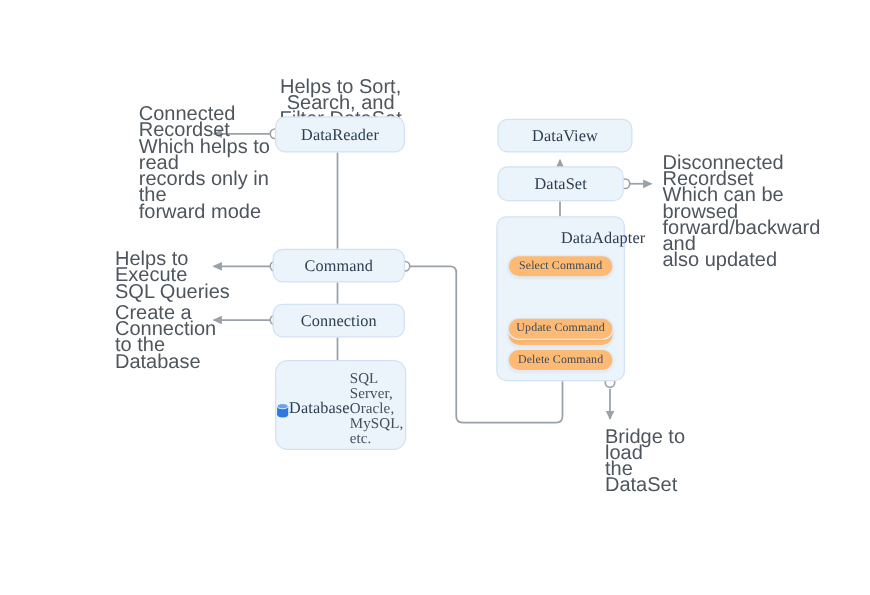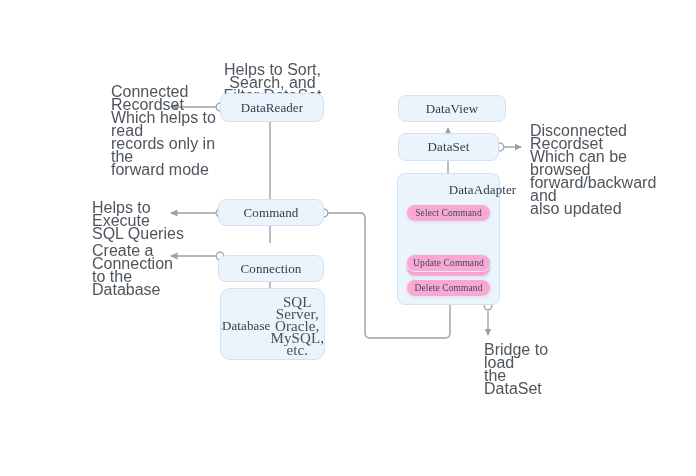--- a/index.html
+++ b/index.html
@@ -38,43 +38,43 @@
     flex-direction: row;
     justify-content: flex-start;
     border-radius: 10px;
   }
   .db-title {
     font-size: 13px;
     color: #2d3e50;
     margin-top: 3px;
   }
   .db-subtitle {
-    font-size: 15px;
+    font-size: 12px;
     line-height: 12px;
     color: #44505e;
-    text-align: center;
+    text-align: left;
     white-space: pre-line;
     margin-top: 3px;
   }
   .adapter-title {
     position: absolute;
     top: 8px;
     left: 0;
     width: 100%;
     text-align: center;
     font-size: 13px;
     color: #2d3e50;
     padding-left: 34px;
   }
   .pill {
     position: absolute;
     left: 8px;
     width: 85px;
     height: 18px;
-    background: #f9a8d4;
+    background: #fdba74;
     border: 1px solid #e4ebf4;
     border-radius: 10px;
     box-sizing: border-box;
     display: flex;
     align-items: center;
     justify-content: center;
     font-size: 9.5px;
     color: #3c4a5a;
     box-shadow: 0 1px 2px rgba(43, 75, 116, 0.07);
   }
@@ -143,21 +143,21 @@
 the DataSet</div>
 
   <div class="node" style="left:220px; top:93px; width:104px; height:29px;">
     <span>DataReader</span>
   </div>
 
   <div class="node" style="left:218px; top:199px; width:106px; height:27px;">
     <span>Command</span>
   </div>
 
-  <div class="node" style="left:218px; top:243px; width:106px; height:27px;margin-top:12px;">
+  <div class="node" style="left:218px; top:243px; width:106px; height:27px;">
     <span>Connection</span>
   </div>
 
   <div class="node big" style="left:220px; top:288px; width:105px; height:72px;">
     <svg class="db-icon" width="23" height="27" viewBox="0 0 23 27">
       <path d="M1.5 5.5 L1.5 21 A10 5 0 0 0 21.5 21 L21.5 5.5 Z" fill="#2e78e3"></path>
       <ellipse cx="11.5" cy="5.5" rx="10" ry="4.6" fill="#6aa1ef" stroke="#ffffff" stroke-width="1.6"></ellipse>
     </svg>
     <div class="db-title">Database</div>
     <div class="db-subtitle">SQL Server, Oracle,

